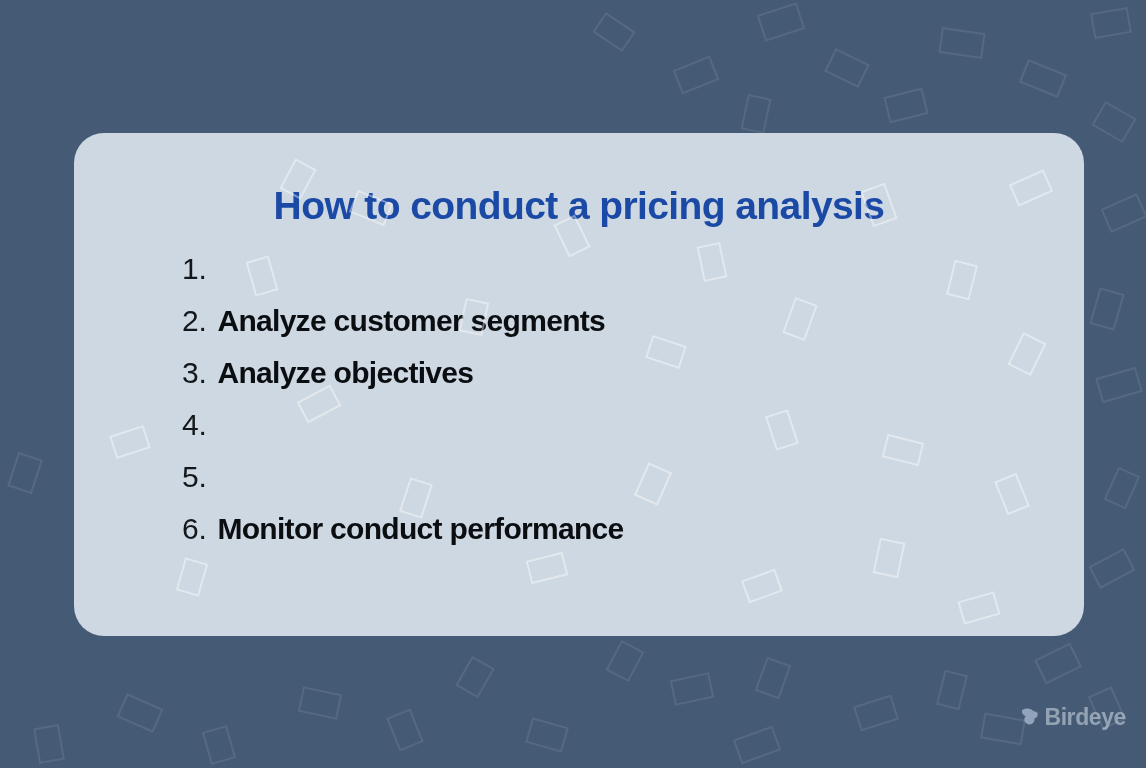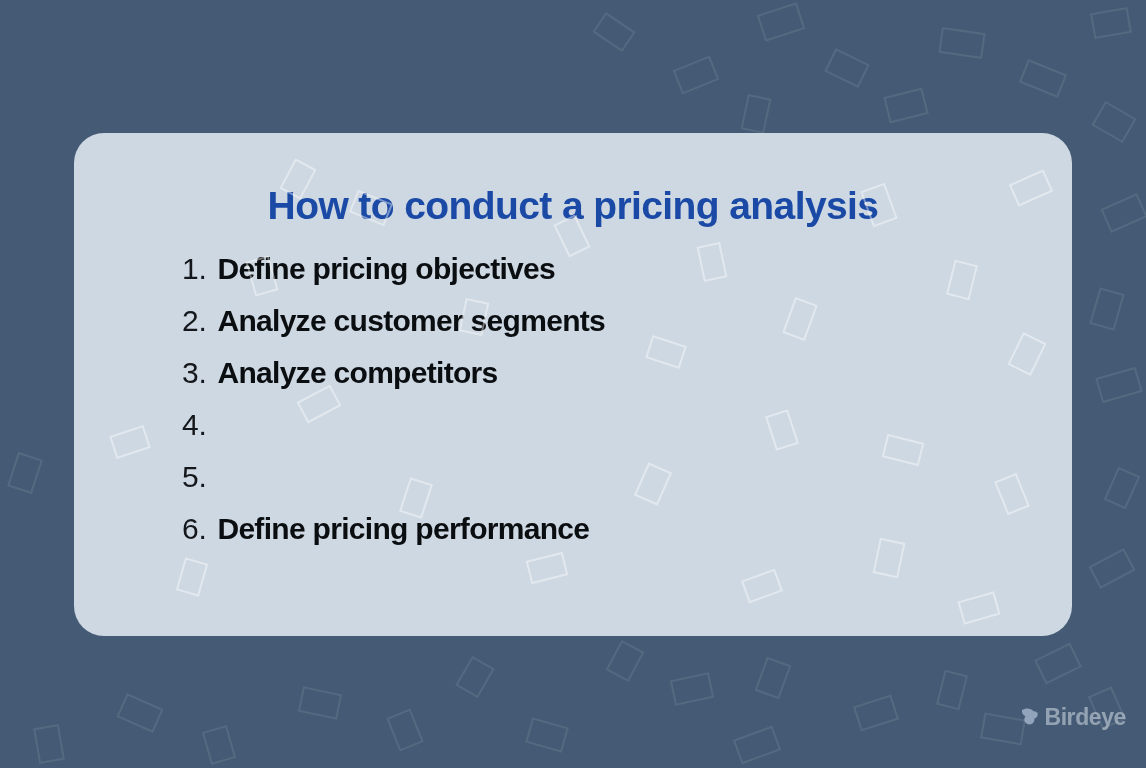--- a/index.html
+++ b/index.html
@@ -46,20 +46,21 @@
   #card {
     position: absolute;
     left: 74px;
     top: 133px;
     width: 998px;
     height: 503px;
     background: #ced8e2;
     border-radius: 30px;
     z-index: 2;
     overflow: hidden;
+    padding-left: 12px;
   }
 
   #card-title {
     position: absolute;
     left: 0;
     right: 0;
     top: 24px;
     text-align: center;
     color: #1b4aa6;
     font-size: 39px;
@@ -157,39 +158,38 @@
       <div class="pat-rect" style="left: 462px; top: 660px; width: 26px; height: 34px; transform: rotate(30deg);"></div>
     </div>
 
   <div id="card">
 
     <h1 id="card-title">How to conduct a pricing analysis</h1>
 
     <ol id="steps-list">
         <li class="step-row">
           <span class="step-num">1.</span>
-          <span class="step-text">Define pricing objectives</span>
         </li>
         <li class="step-row">
           <span class="step-num">2.</span>
           <span class="step-text">Analyze customer segments</span>
         </li>
         <li class="step-row">
           <span class="step-num">3.</span>
-          <span class="step-text">Analyze competitors</span>
+          <span class="step-text">Analyze objectives</span>
         </li>
         <li class="step-row">
           <span class="step-num">4.</span>
         </li>
         <li class="step-row">
           <span class="step-num">5.</span>
         </li>
         <li class="step-row">
           <span class="step-num">6.</span>
-          <span class="step-text">Define pricing performance</span>
+          <span class="step-text">Monitor conduct performance</span>
         </li>
       </ol>
 
   </div>
 
   <div id="pattern-front" style="clip-path: inset(133px 74px 132px round 30px);">
       <div class="pat-rect" style="left: 250px; top: 258px; width: 24px; height: 36px; transform: rotate(-16deg);"></div>
       <div class="pat-rect" style="left: 352px; top: 196px; width: 38px; height: 24px; transform: rotate(22deg);"></div>
       <div class="pat-rect" style="left: 462px; top: 300px; width: 24px; height: 34px; transform: rotate(12deg);"></div>
       <div class="pat-rect" style="left: 560px; top: 218px; width: 24px; height: 36px; transform: rotate(-26deg);"></div>

